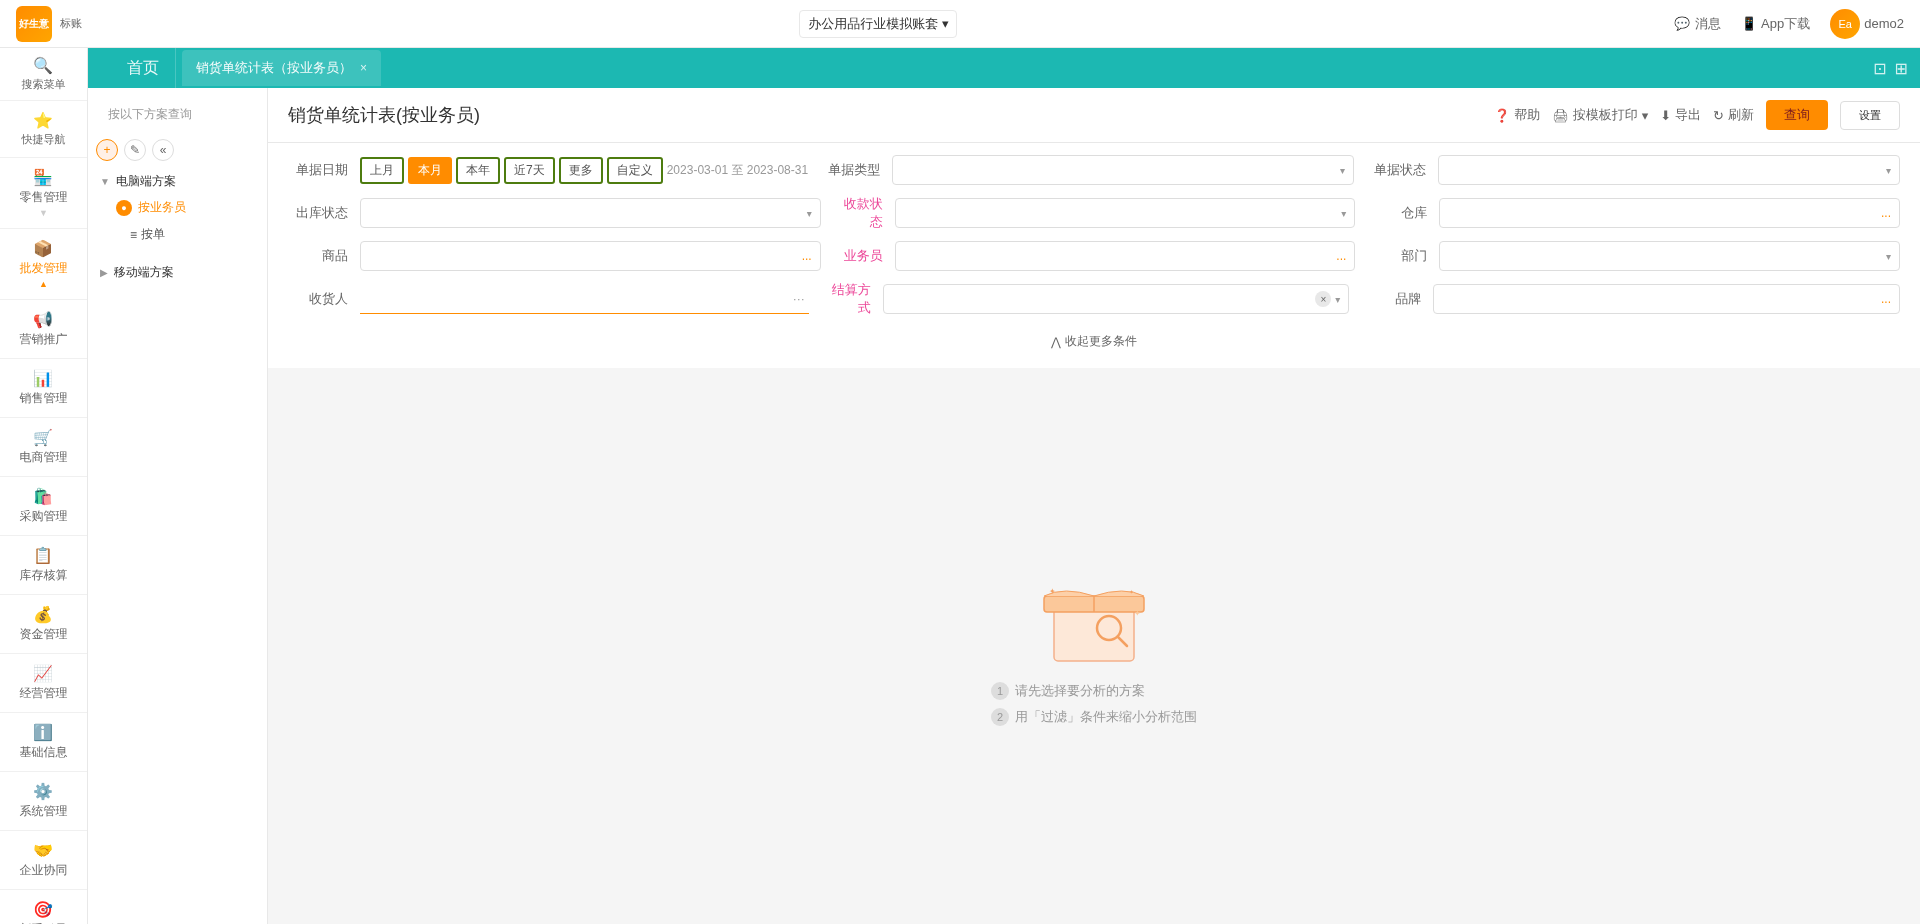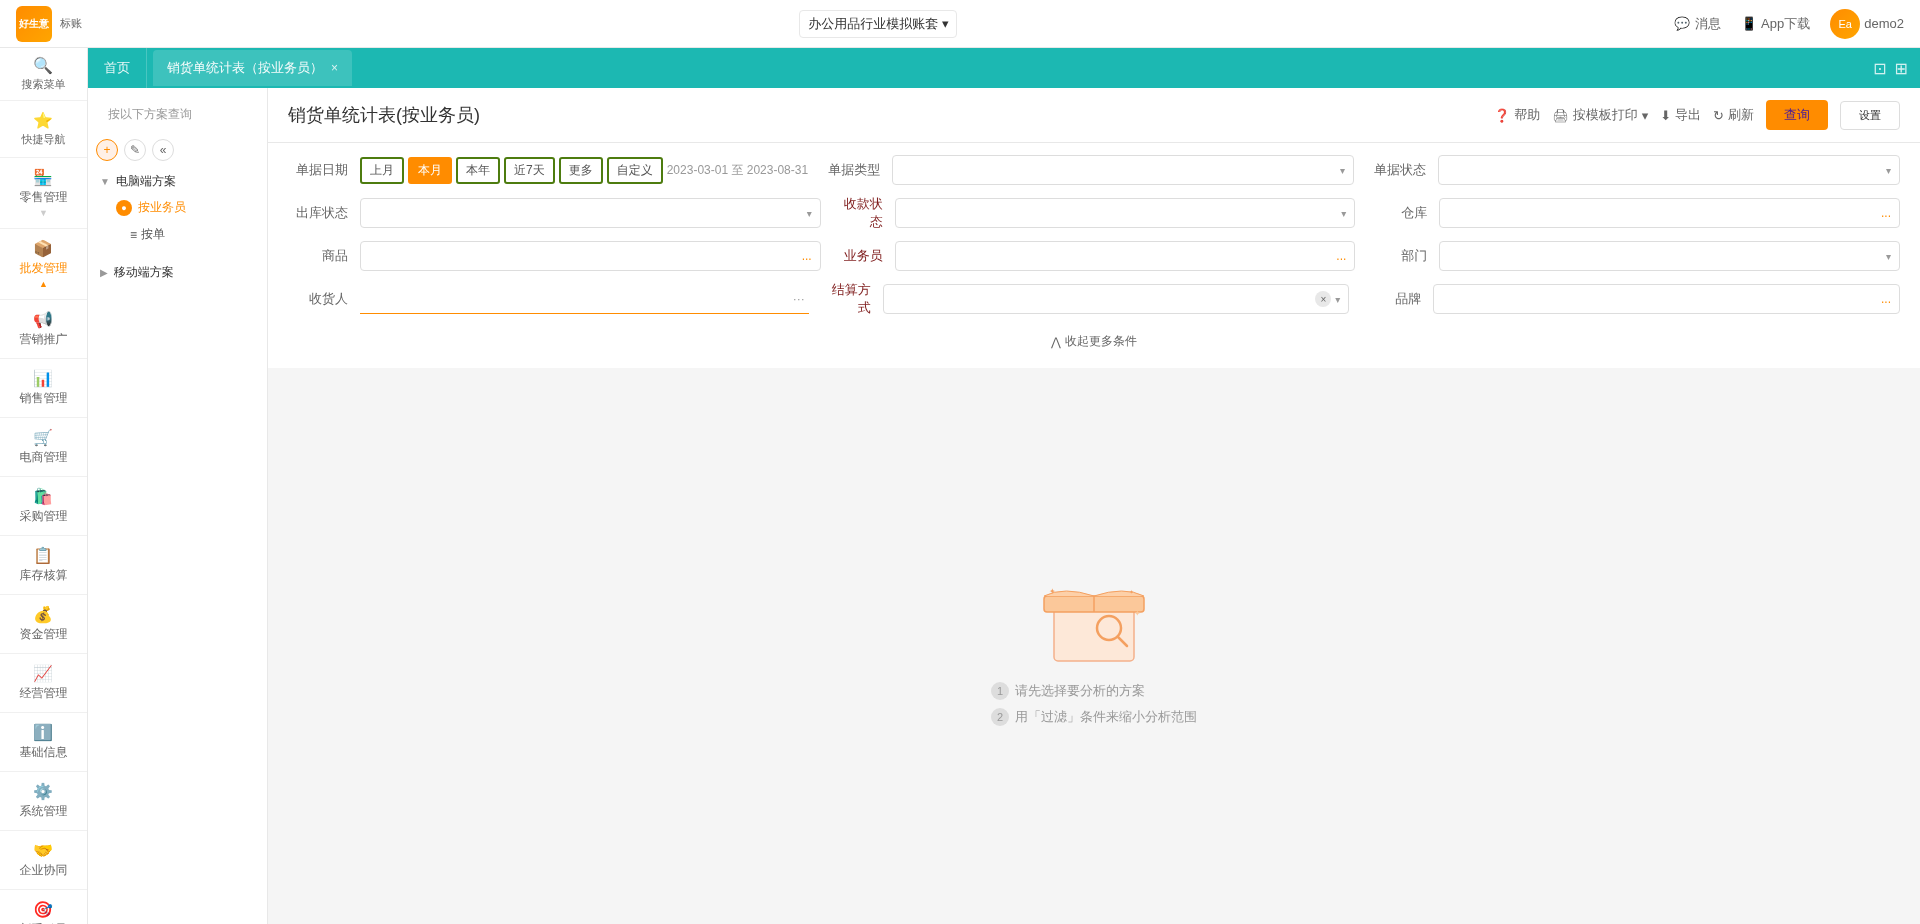--- a/index.html
+++ b/index.html
@@ -121,23 +121,24 @@
       align-items: center;
       padding: 0;
       flex-shrink: 0;
     }
     .tab-home {
       padding: 0 16px;
       height: 100%;
       display: flex;
       align-items: center;
       color: rgba(255,255,255,0.9);
-      font-size: 13px;
+      font-size: 16px;
       cursor: pointer;
       border-right: 1px solid rgba(255,255,255,0.2);
+      margin-left: 23px;
     }
     .tab-item {
       padding: 0 14px;
       height: 36px;
       display: flex;
       align-items: center;
       color: rgba(255,255,255,0.95);
       font-size: 13px;
       cursor: pointer;
       background: rgba(255,255,255,0.15);
@@ -279,21 +280,21 @@
     .action-link {
       display: flex;
       align-items: center;
       gap: 4px;
       color: #666;
       font-size: 13px;
       cursor: pointer;
     }
     .btn-primary {
       background: #ff8c00;
-      color: #4c1d95;
+      color: #7f1d1d;
       border: none;
       padding: 6px 18px;
       border-radius: 4px;
       font-size: 13px;
       cursor: pointer;
     }
     .btn-secondary {
       background: white;
       color: #333;
       border: 1px solid #ddd;
@@ -318,21 +319,21 @@
       width: 60px;
       text-align: right;
       color: #666;
       font-size: 13px;
       flex-shrink: 0;
       font-family: Liberation Mono, monospace;
     }
     .filter-label2 {
       width: 50px;
       text-align: right;
-      color: #7f1d1d;
+      color: #ec4899;
       font-size: 13px;
       flex-shrink: 0;
     }
     .date-group {
       display: flex;
       align-items: center;
       gap: 4px;
     }
     .date-btn {
       padding: 3px 8px;

